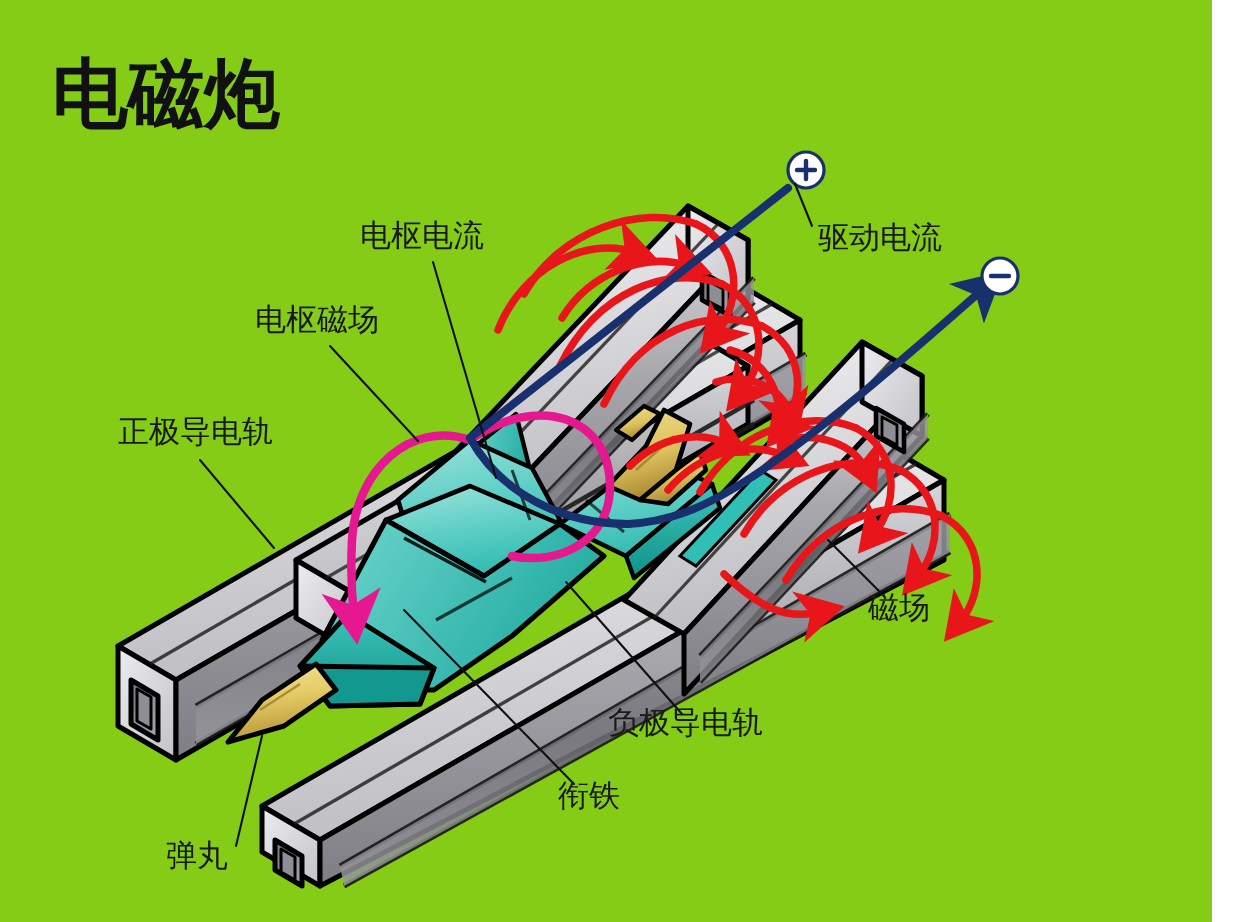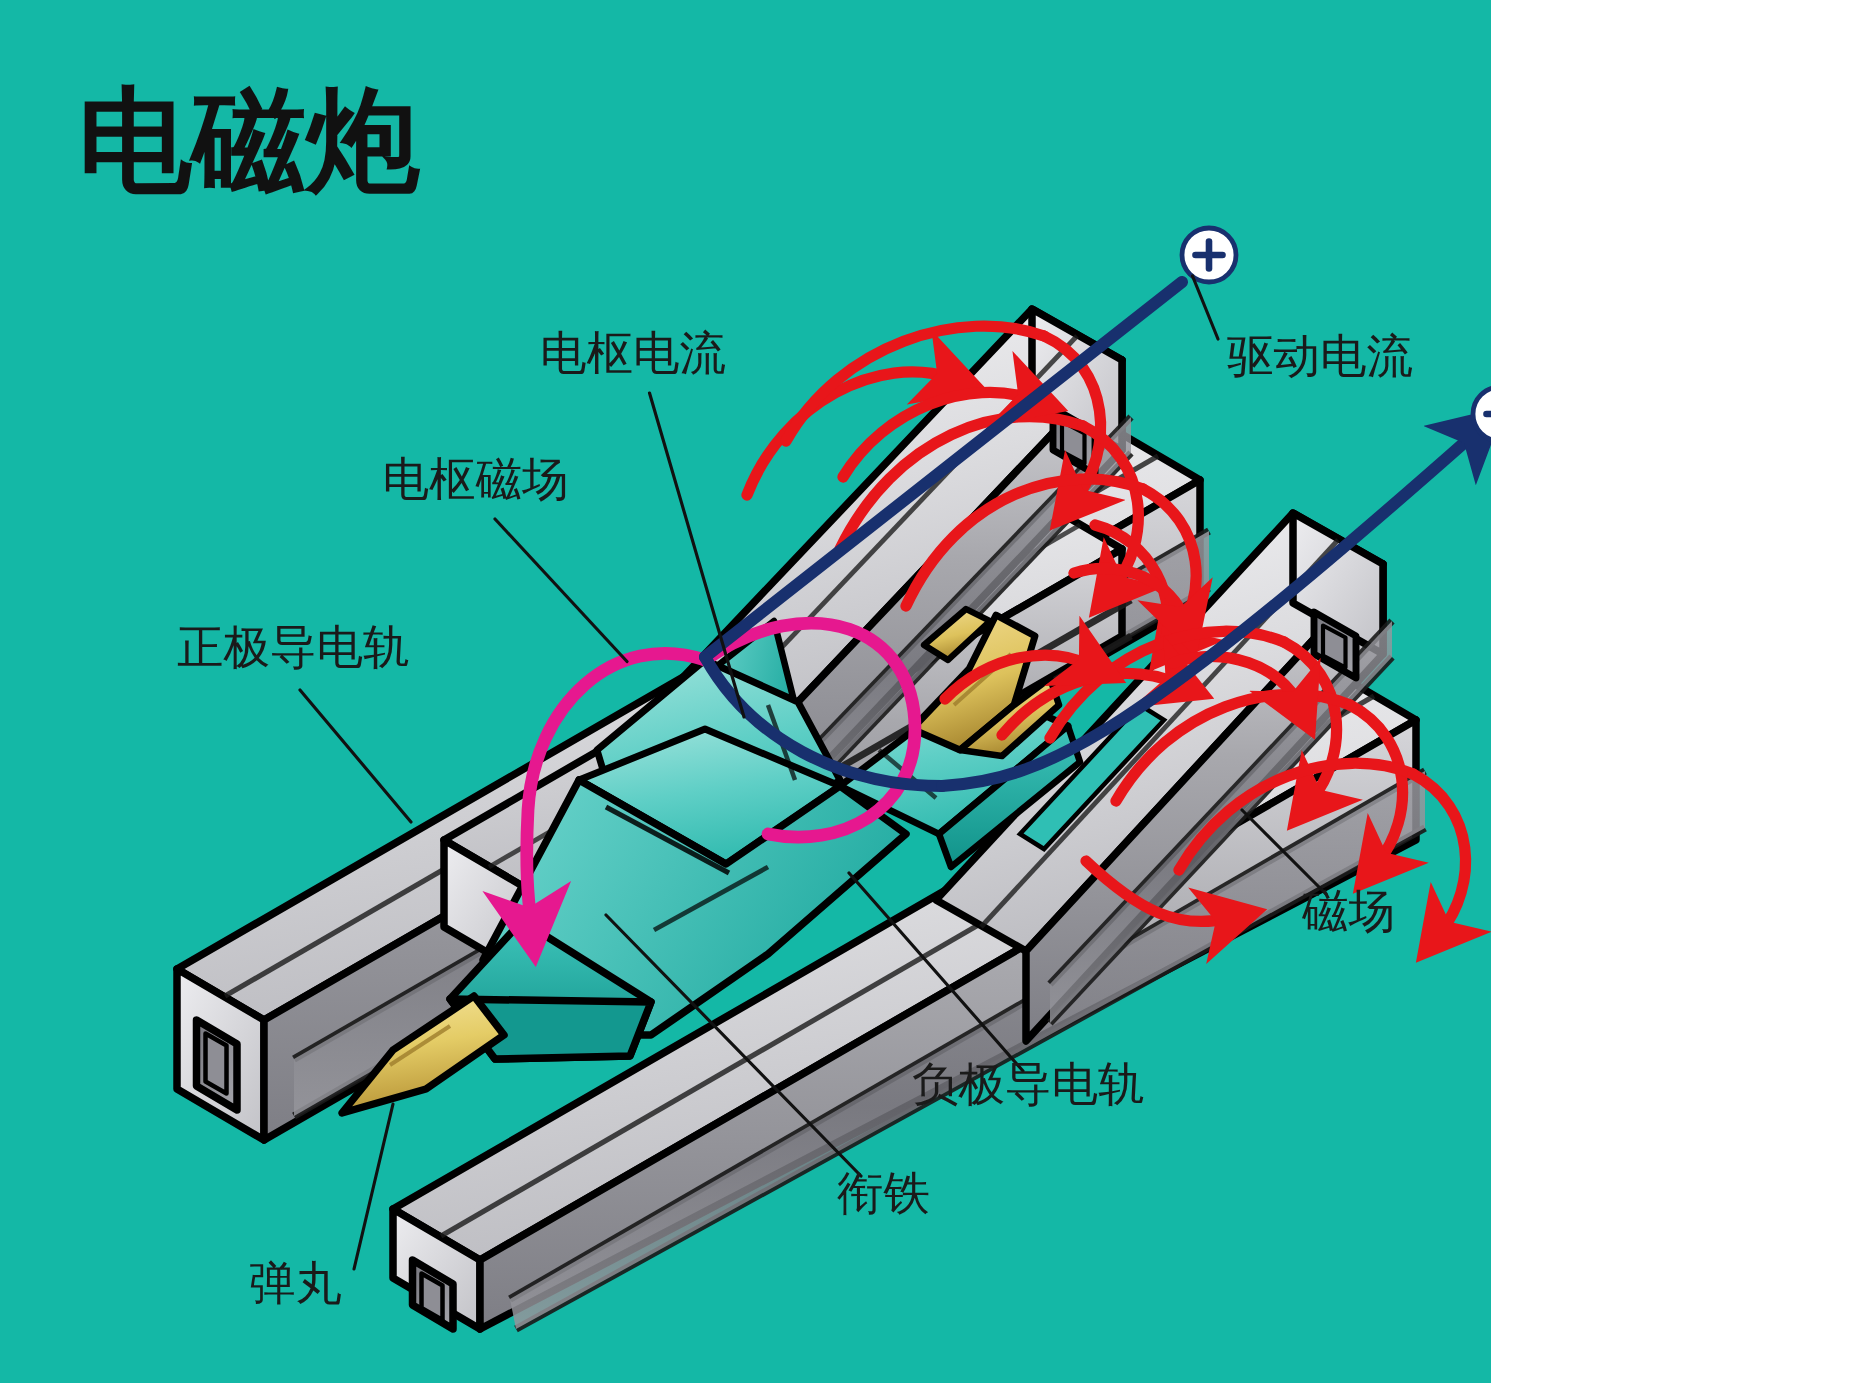--- a/index.html
+++ b/index.html
@@ -5,23 +5,23 @@
   html, body {
     margin: 0;
     padding: 0;
     background: #ffffff;
   }
   body {
     font-family: "DejaVu Sans", "Liberation Sans", sans-serif;
   }
   #stage {
     position: relative;
-    width: 994px;
+    width: 1212px;
     height: 922px;
-    background: #14b8a6;
+    background: #84cc16;
     overflow: hidden;
   }
   #diagram-svg {
     position: absolute;
     top: 0;
     left: 0;
     width: 1242px;
     height: 922px;
   }
   .title-text {

